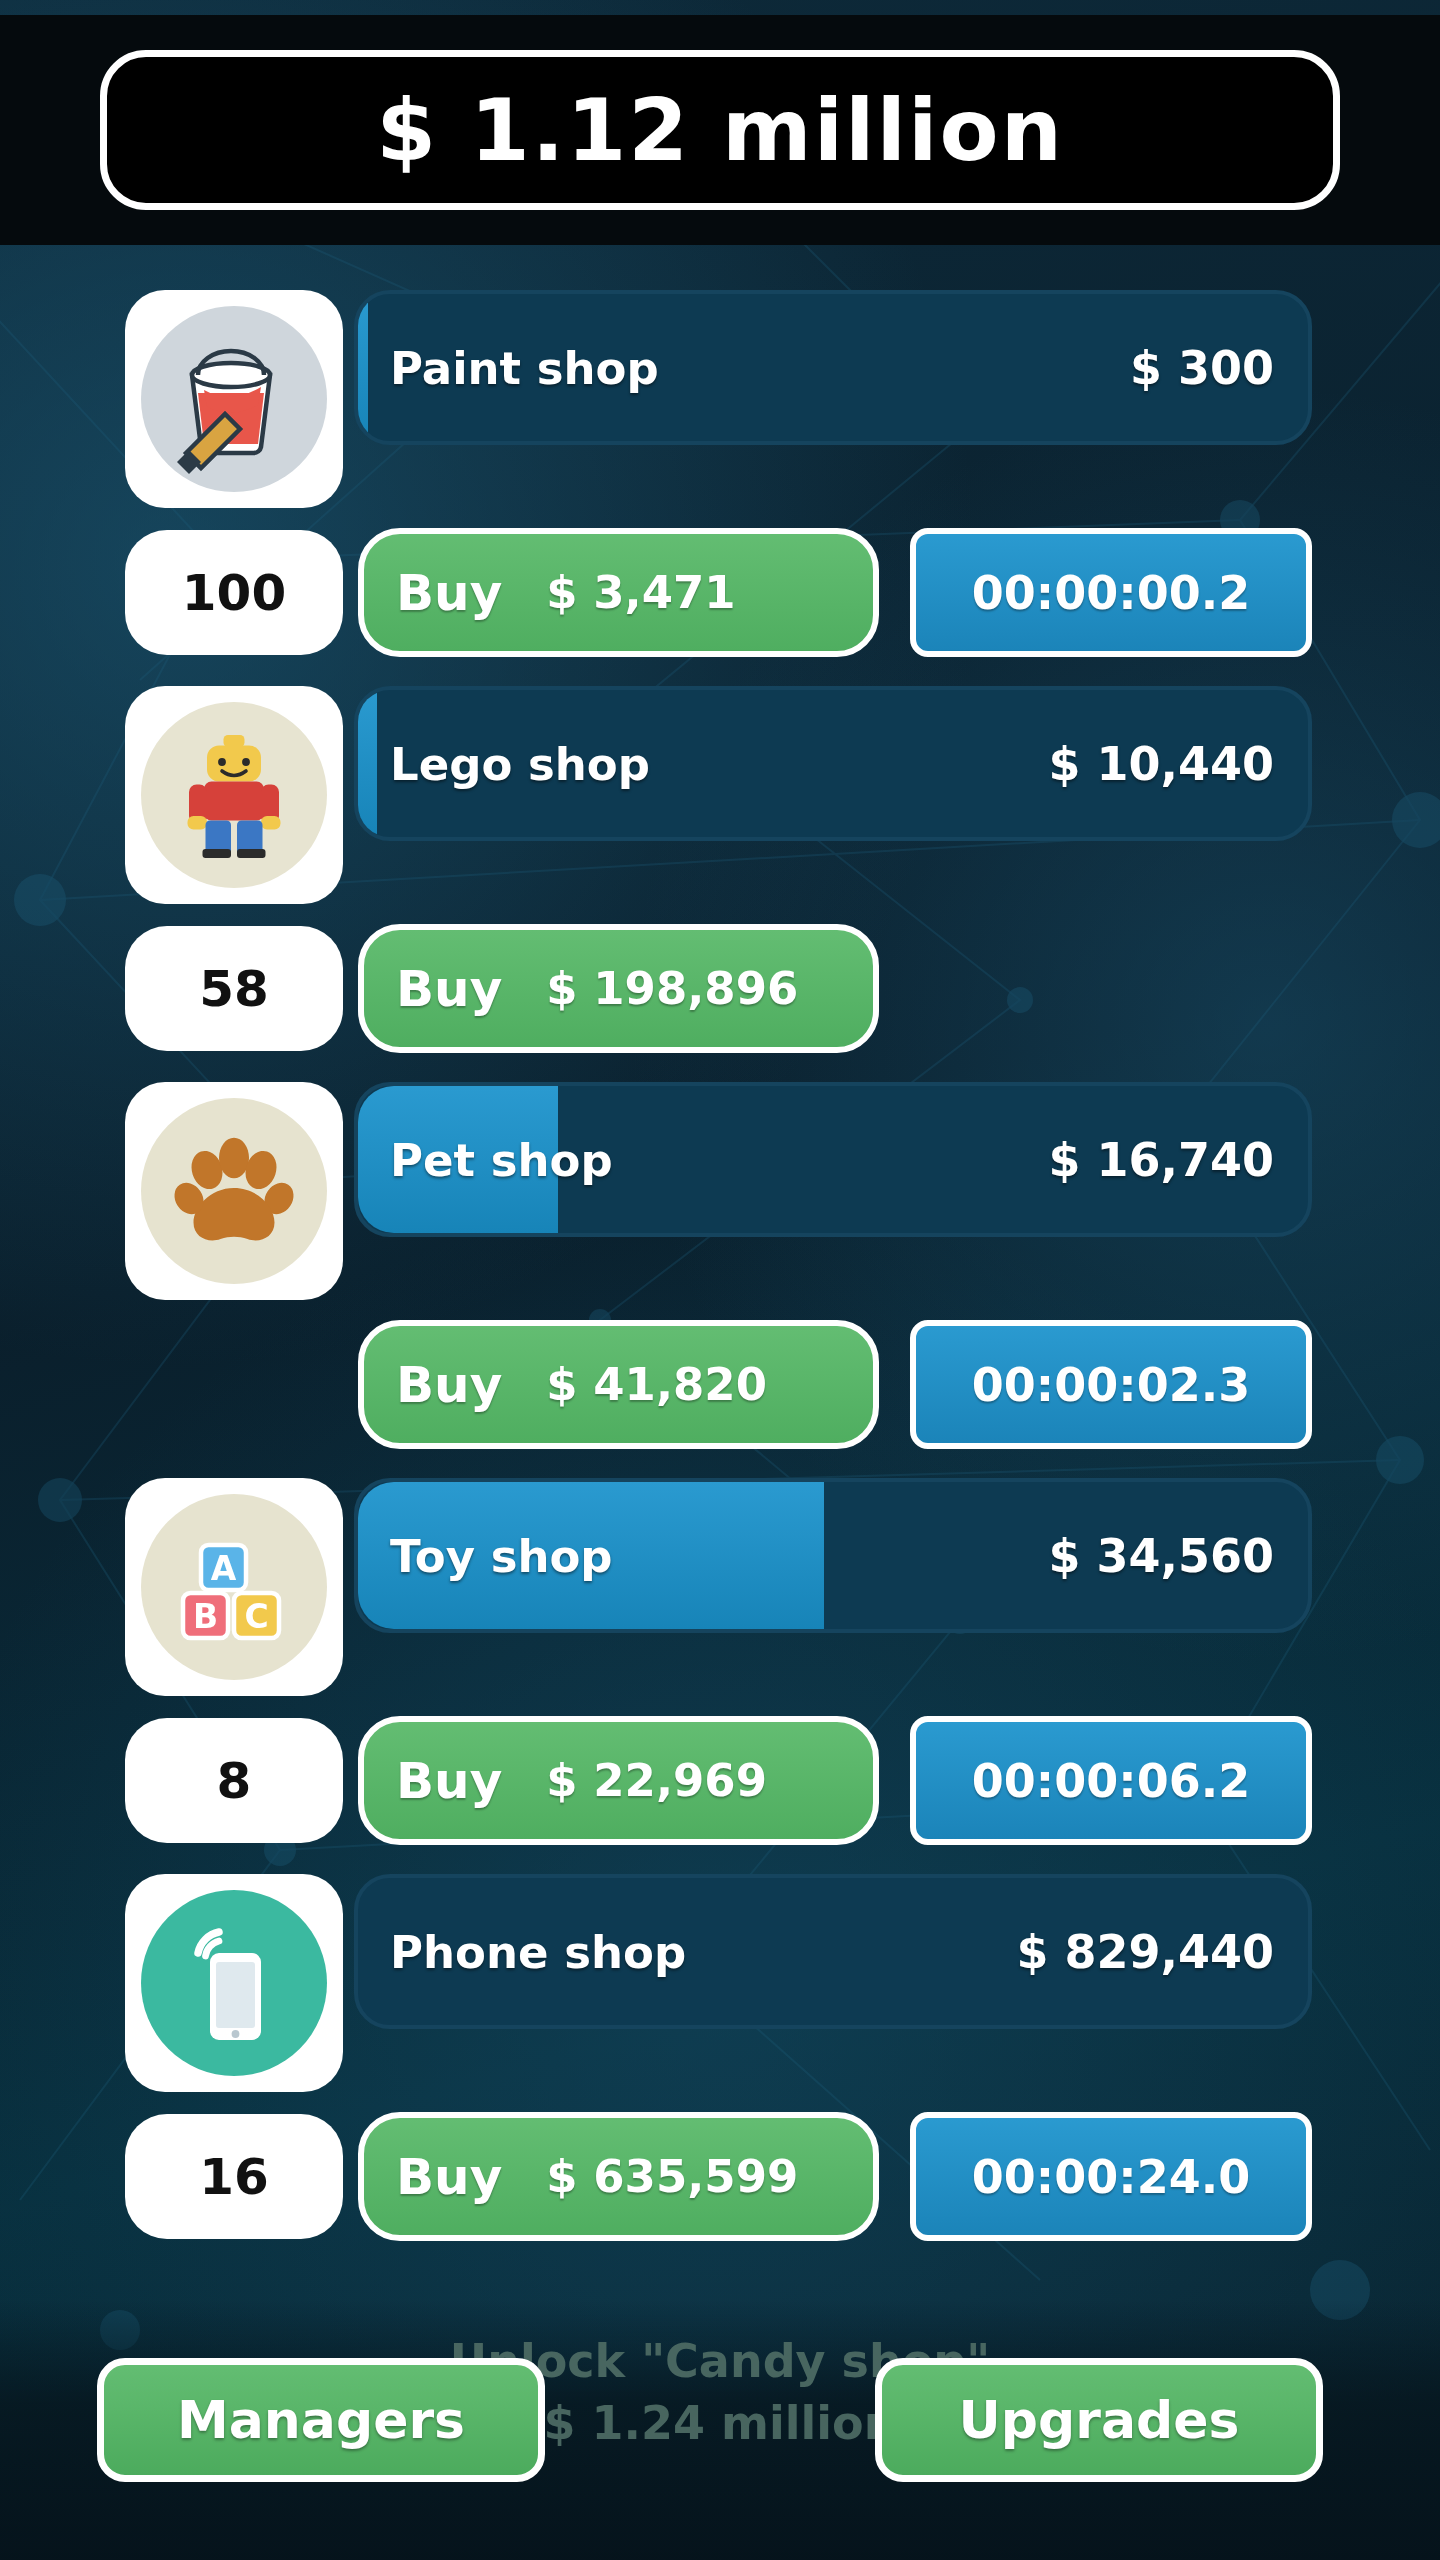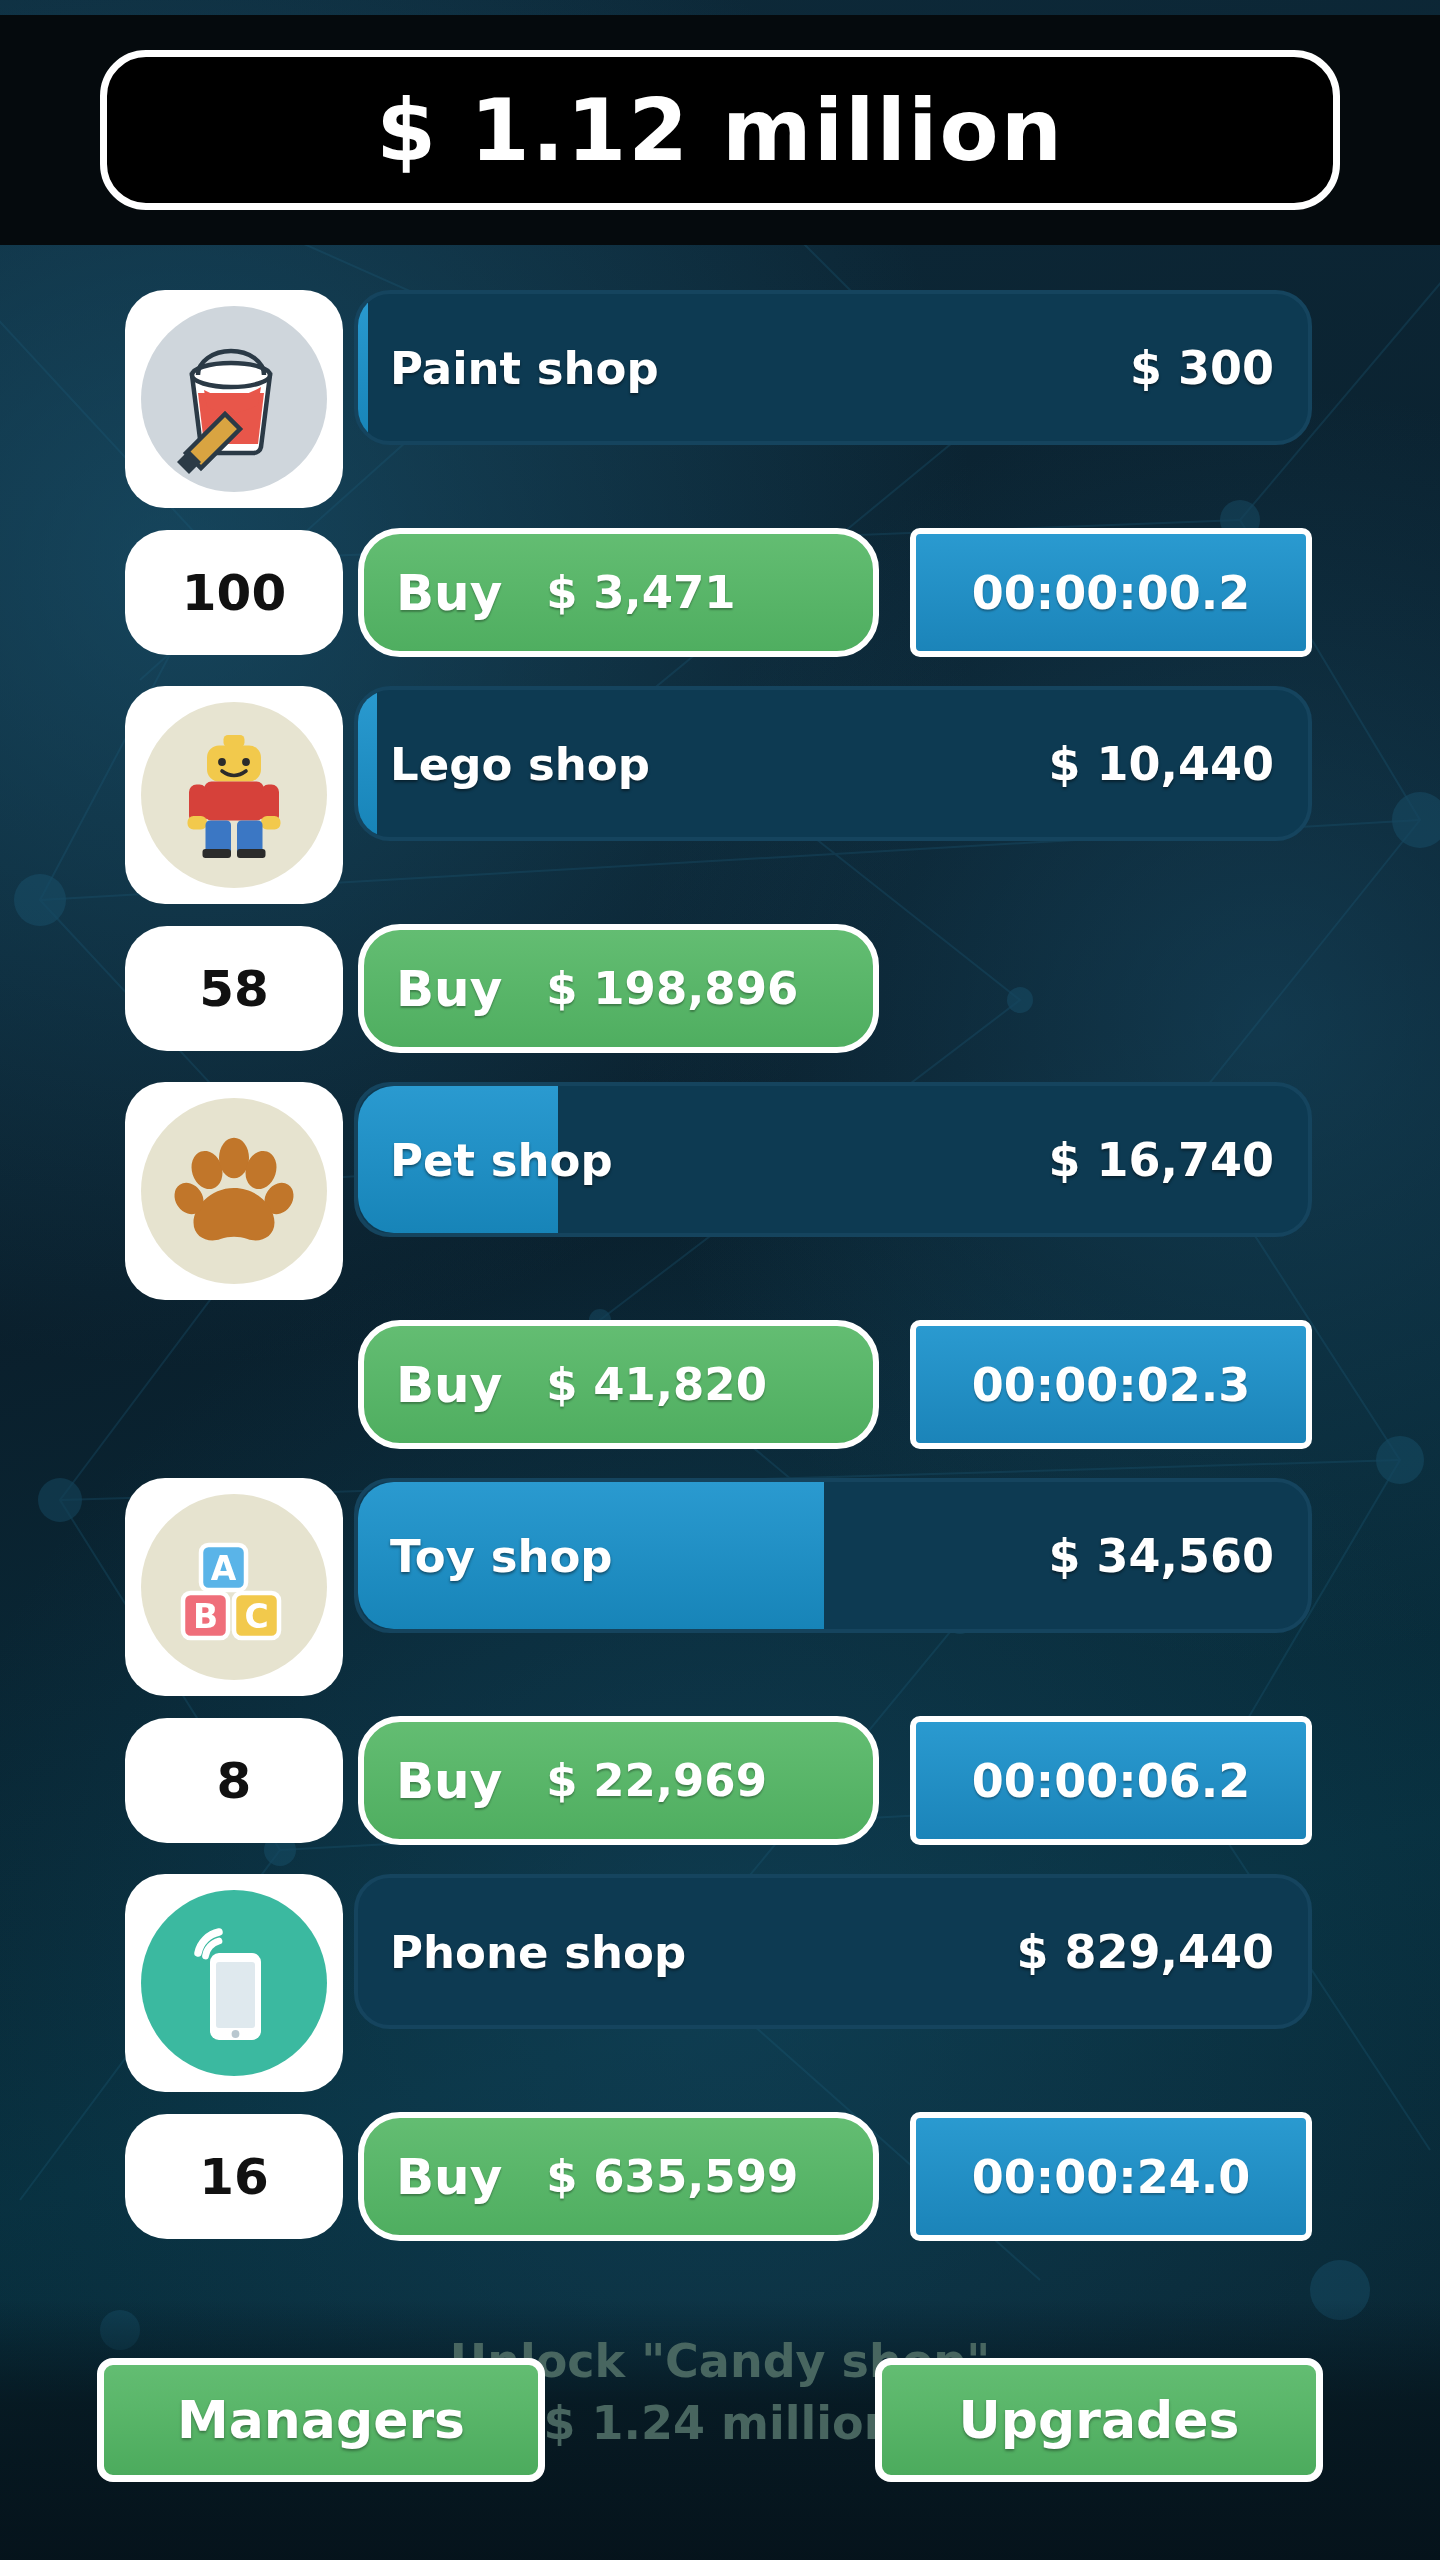--- a/index.html
+++ b/index.html
@@ -161,21 +161,21 @@
     font-family: "DejaVu Sans", sans-serif;
     white-space: nowrap;
   }
   
   .timer-btn {
     position: absolute;
     left: 910px; top: 288px;
     width: 402px; height: 129px;
     background: linear-gradient(#2a9ad0, #1b84b9);
     border: 6px solid #ffffff;
-    border-radius: 10px;
+    border-radius: 18px;
     display: flex; align-items: center; justify-content: center;
   }
   .timer-text {
     color: #ffffff;
     font-size: 46px;
     font-weight: bold;
     text-shadow: 0 2px 2px rgba(0,0,0,0.3);
     font-family: "DejaVu Sans", sans-serif;
     white-space: nowrap;
   }
@@ -197,21 +197,21 @@
     line-height: 1.35;
     font-family: "DejaVu Sans", sans-serif;
     opacity: 0.95;
   }
   .bottom-btn {
     position: absolute;
     top: 58px;
     width: 448px; height: 124px;
     background: linear-gradient(#63bd72, #4cab5d);
     border: 7px solid #ffffff;
-    border-radius: 16px;
+    border-radius: 28px;
     display: flex; align-items: center; justify-content: center;
   }
   .bottom-btn.left { left: 97px; }
   .bottom-btn.right { left: 875px; }
   .bottom-btn span {
     color: #ffffff;
     font-size: 52px;
     font-weight: bold;
     text-shadow: 0 2px 3px rgba(0,0,0,0.35);
     font-family: "DejaVu Sans", sans-serif;

